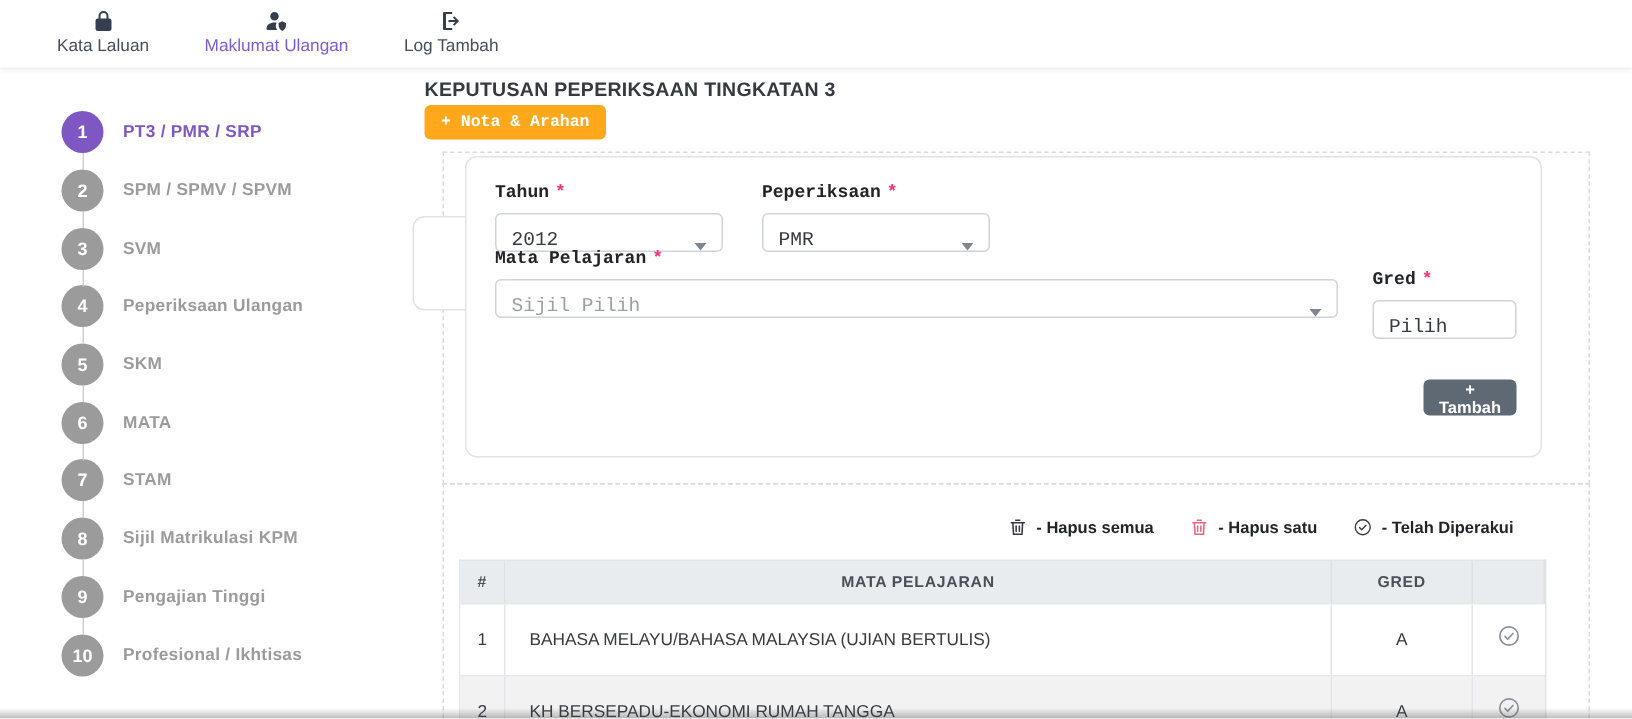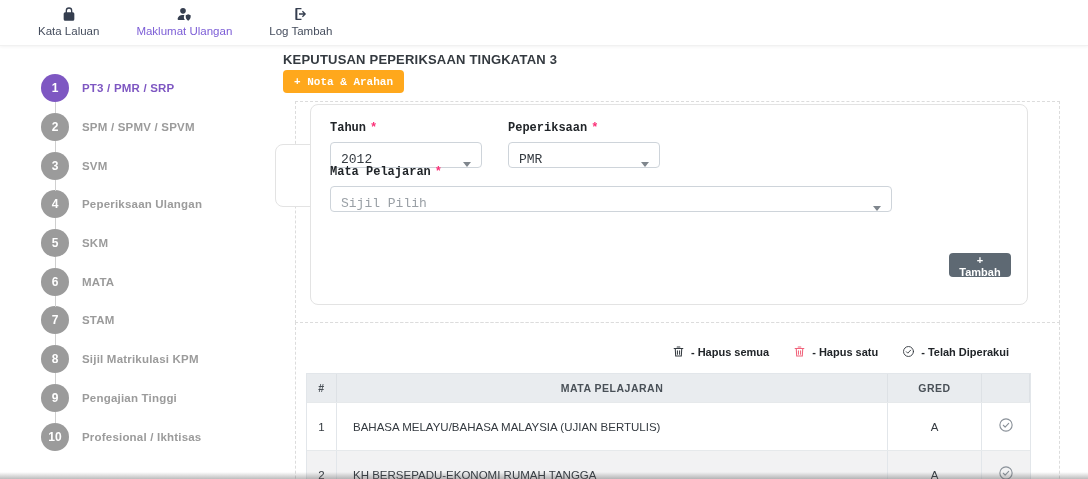--- a/index.html
+++ b/index.html
@@ -187,20 +187,29 @@
       <div class="field f-mata">
         <div class="field-label">
           <span>Mata Pelajaran</span><span class="req">*</span>
         </div>
         <div class="select">
           <span class="select-value placeholder">Sijil Pilih</span>
           <span class="caret"></span>
         </div>
       </div>
 
+      <div class="field f-gred">
+        <div class="field-label">
+          <span>Gred</span><span class="req">*</span>
+        </div>
+        <div class="select">
+          <span class="select-value">Pilih</span>
+          <span class="chevron"></span>
+        </div>
+      </div>
 
       <button class="tambah-btn">+ Tambah</button>
     </div>
   </div>
 
   <div class="table-section">
     <div class="legend" id="legend">
         <div class="legend-item">
     <span class="legend-icon">
             <svg viewBox="0 0 24 24" fill="none" stroke="currentColor" stroke-width="1.9" stroke-linecap="round">

